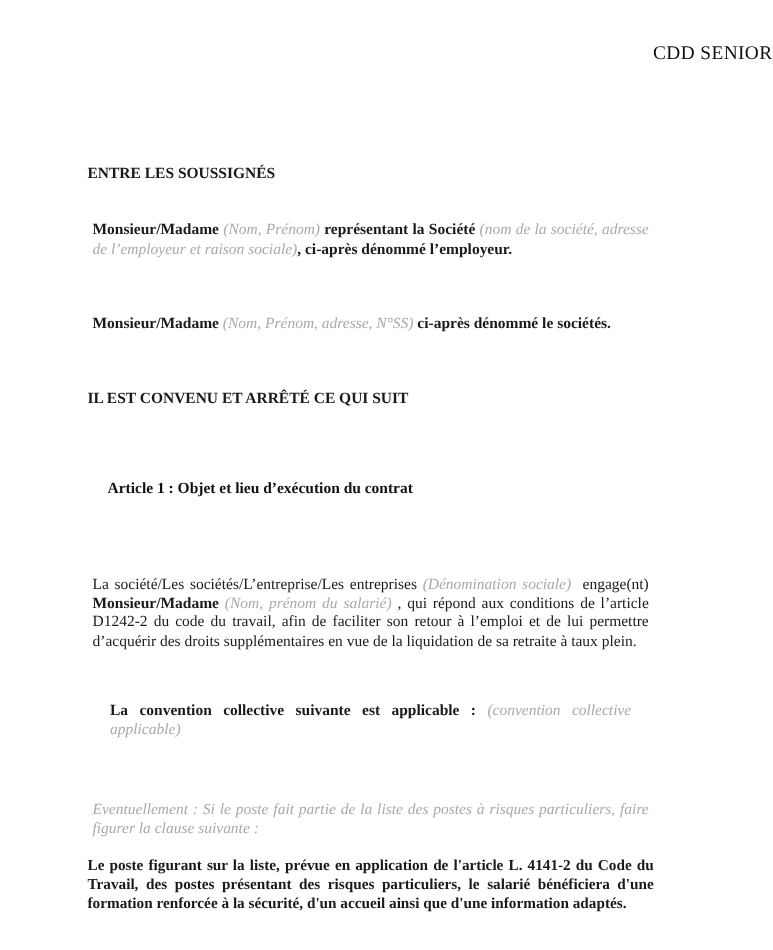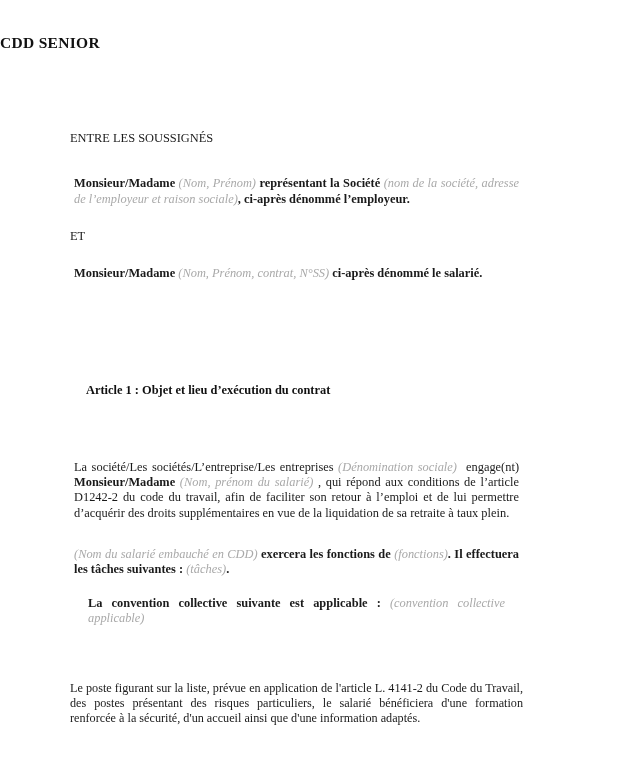--- a/index.html
+++ b/index.html
@@ -20,23 +20,23 @@
     width: 618px;
     height: 760px;
     background: #ffffff;
     box-sizing: border-box;
   }
   .doc-title {
     position: absolute;
     top: 24px;
     left: 0;
     width: 618px;
-    text-align: left;
+    text-align: right;
     font-size: 15.5px;
-    font-weight: bold;
+    font-weight: normal;
     letter-spacing: 0.3px;
     color: #111111;
   }
   .content {
     position: absolute;
     top: 131px;
     left: 70px;
     width: 453px;
   }
   .para {
@@ -53,38 +53,39 @@
     font-style: italic;
     font-weight: normal;
   }
   .note {
     color: #a9a9a9;
     font-style: italic;
   }
   .heading-plain {
     font-size: 12.4px;
     line-height: 15.3px;
-    font-weight: normal;
+    font-weight: bold;
     color: #1a1a1a;
     margin: 0;
   }
   .heading-bold {
     font-size: 12.4px;
     line-height: 15.3px;
     font-weight: bold;
     color: #111111;
     margin: 16px;
   }
   .sans-para {
     font-family: "Liberation Serif", "DejaVu Serif", serif;
     font-size: 12.2px;
     line-height: 15.0px;
     text-align: justify;
     margin: 0;
     color: #1a1a1a;
+    font-weight: bold;
   }
   .gap-sm { height: 11px; }
   .gap-md { height: 18px; }
   .gap-lg { height: 26px; }
   .gap-xxl { height: 41px; }
   .tight { margin: 18px; }
 </style>
 </head>
 <body>
 
@@ -95,46 +96,46 @@
   <div class="content">
 
     <p class="heading-plain">ENTRE LES SOUSSIGNÉS</p>
 
     <div class="gap-lg"></div>
 
     <p class="para"><span class="bold">Monsieur/Madame</span> <span class="ph">(Nom, Prénom)</span> <span class="bold">représentant la Société</span> <span class="ph">(nom de la société,  adresse de l’employeur et raison sociale)</span><span class="bold">, ci-après dénommé l’employeur.</span></p>
 
     <div class="gap-md"></div>
 
-    <p class="heading-plain">ET</p>
 
     <div class="gap-md"></div>
 
-    <p class="para"><span class="bold">Monsieur/Madame</span> <span class="ph">(Nom, Prénom, contrat, N°SS)</span> <span class="bold">ci-après dénommé le salarié.</span></p>
+    <p class="para"><span class="bold">Monsieur/Madame</span> <span class="ph">(Nom, Prénom, adresse, N°SS)</span> <span class="bold">ci-après dénommé le sociétés.</span></p>
 
     <div class="gap-xxl"></div>
 
+    <p class="heading-plain">IL EST CONVENU ET ARRÊTÉ CE QUI SUIT</p>
 
     <div class="gap-xxl"></div>
 
     <p class="heading-bold">Article 1 : Objet et lieu d’exécution du contrat</p>
 
     <div class="gap-xxl"></div>
 
     <p class="para"><span>La société/Les sociétés/L’entreprise/Les entreprises</span> <span class="ph">(Dénomination sociale)</span>&nbsp; <span>engage(nt)</span> <span class="bold">Monsieur/Madame</span> <span class="ph">(Nom, prénom du salarié)</span> <span>, qui répond aux conditions de l’article D1242-2 du code du travail, afin de faciliter son retour à l’emploi et de lui permettre d’acquérir des droits supplémentaires en vue de la liquidation de sa retraite à taux plein.</span></p>
 
     <div class="gap-md"></div>
 
-    <p class="para"><span class="ph">(Nom du salarié embauché en CDD)</span> <span class="bold">exercera les fonctions de</span> <span class="ph">(fonctions)</span><span class="bold">. Il effectuera les tâches suivantes :</span> <span class="ph">(tâches)</span><span class="bold">.</span></p>
 
     <p class="para tight"><span class="bold">La convention collective suivante est applicable :</span> <span class="ph">(convention collective applicable)</span></p>
 
 
     <div class="gap-lg"></div>
 
+    <p class="para"><span class="note">Eventuellement : Si le poste fait partie de la liste des postes à risques particuliers, faire figurer la clause suivante :</span></p>
 
 
     <div class="gap-sm"></div>
 
     <p class="sans-para">Le poste figurant sur la liste, prévue en application de l'article L. 4141-2 du Code du Travail, des postes présentant des risques particuliers, le salarié bénéficiera d'une formation renforcée à la sécurité, d'un accueil ainsi que d'une information adaptés.</p>
 
     <div class="gap-xxl"></div>
 
 
     <div class="gap-xxl"></div>

